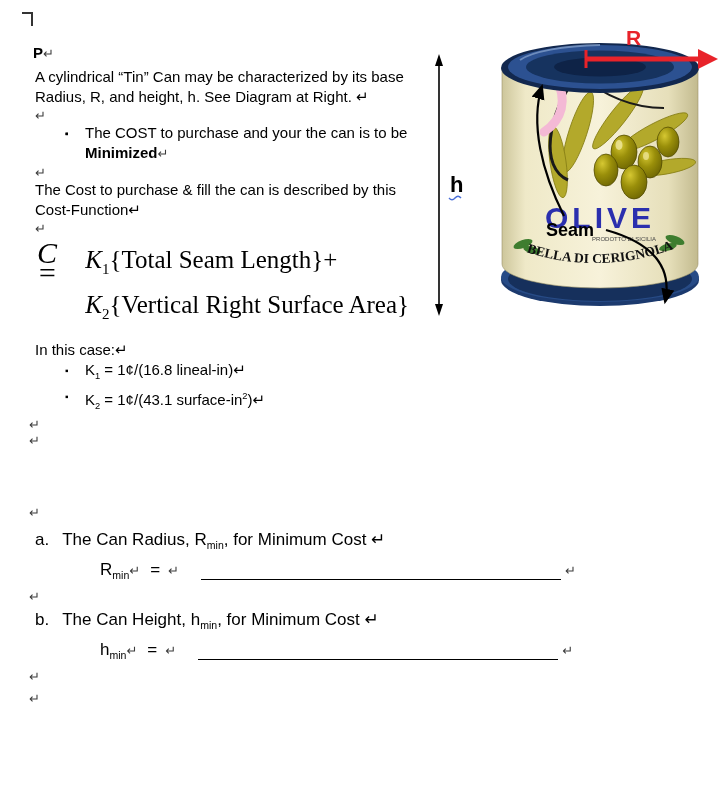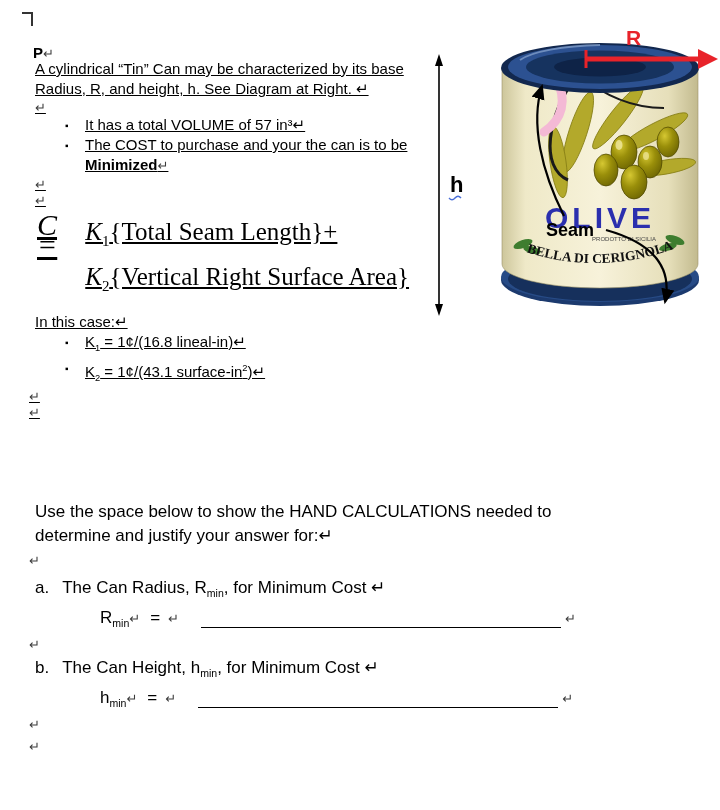--- a/index.html
+++ b/index.html
@@ -6,21 +6,21 @@
   html,body { background:#fff; }
   body { width:720px; height:810px; font-family:"Liberation Sans",sans-serif; color:#000; }
   .page { position:relative; width:720px; height:810px; background:#fff; overflow:hidden; }
   .abs { position:absolute; }
 
   .margin-mark { left:22px; top:12px; width:11px; height:14px;
                  border-top:2px solid #333; border-right:2px solid #333; }
   .p-label { left:33px; top:44px; font-size:15px; font-weight:bold; }
   .p-label .pmark { font-weight:normal; }
 
-  .col-left { left:35px; top:59px; width:372px; font-size:15px; line-height:20px;text-decoration:underline; }
+  .col-left { left:35px; top:67px; width:372px; font-size:15px; line-height:20px; }
   .para { width:370px; }
   .para.p2 { width:364px; }
   .gapline { height:16px; line-height:15px; }
   .gapline.out { margin-left:-6px; }
   .pmark { font-size:13px; color:#3a3a3a; }
 
   ul.bullets { list-style:none; margin-left:28px; }
   ul.bullets li { position:relative; padding-left:22px; width:348px; }
   ul.bullets li .bullet { position:absolute; left:2px; top:1px; font-size:10px; }
   ul.bullets.constraints li { width:346px; }
@@ -56,45 +56,45 @@
 <div class="page">
 
   <div class="abs margin-mark"></div>
 
   <div class="abs p-label"><span>P</span><span class="pmark">↵</span></div>
 
   <div class="abs col-left">
     <div class="para">A cylindrical “Tin” Can may be characterized by its base Radius, R, and height, h. See Diagram at Right. ↵</div>
     <div class="gapline"><span class="pmark">↵</span></div>
     <ul class="bullets constraints">
-      <li><span class="bullet">▪</span><span>It has a total VOLUME of 57 in³↵</span></li>
+      <li><span class="bullet">▪</span></li>
       <li><span class="bullet">▪</span><span class="b2"><span>The COST to purchase and your the can is to be </span><b>Minimized</b><span class="pmark">↵</span></span></li>
     </ul>
     <div class="gapline"><span class="pmark">↵</span></div>
+    <div class="para">The Cost to purchase &amp; fill the can is described by this Cost-Function↵</div>
     <div class="gapline"><span class="pmark">↵</span></div>
 
     <div class="formula">
       <span class="lhs">C =</span>
       <span class="rhs">
         <span class="frow"><i>K</i><sub>1</sub><span>{Total Seam Length}+</span></span>
         <span class="frow"><i>K</i><sub>2</sub><span>{Vertical Right Surface Area}</span></span>
       </span>
     </div>
 
     <div>In this case:↵</div>
     <ul class="bullets">
       <li><span class="bullet">▪</span><span>K</span><sub>1</sub><span> = 1¢/(16.8 lineal-in)↵</span></li>
       <li><span class="bullet">▪</span><span>K</span><sub>2</sub><span> = 1¢/(43.1 surface-in</span><sup>2</sup><span>)↵</span></li>
     </ul>
     <div class="gapline out"><span class="pmark">↵</span></div>
     <div class="gapline out"><span class="pmark">↵</span></div>
   </div>
 
   <div class="abs col-full">
-    <div class="instructions">Use the space below to show the HAND CALCULATIONS needed to determine and justify your answer for:↵</div>
     <div class="gap2"><span class="pmark">↵</span></div>
 
     <div class="ans-heading"><span class="letter">a.</span><span>The Can Radius, R</span><sub>min</sub><span>, for Minimum Cost ↵</span></div>
     <div class="answer-row"><span>R</span><sub>min</sub><span class="pmark">↵</span><span class="eq">=</span><span class="pmark">↵</span><span class="blank"></span><span class="pmark">↵</span></div>
     <div class="gap3"><span class="pmark">↵</span></div>
 
     <div class="ans-heading"><span class="letter">b.</span><span>The Can Height, h</span><sub>min</sub><span>, for Minimum Cost ↵</span></div>
     <div class="answer-row"><span>h</span><sub>min</sub><span class="pmark">↵</span><span class="eq">=</span><span class="pmark">↵</span><span class="blank"></span><span class="pmark">↵</span></div>
     <div class="gap3"><span class="pmark">↵</span></div>
 

